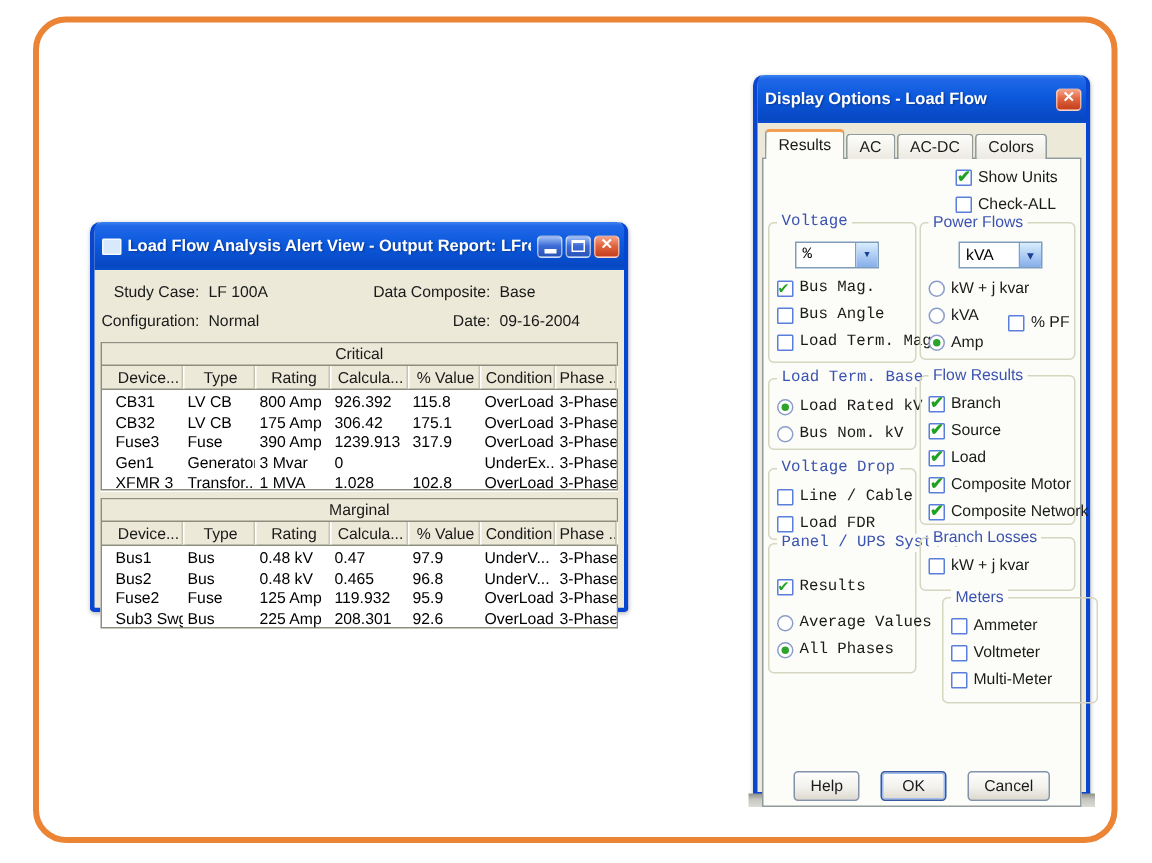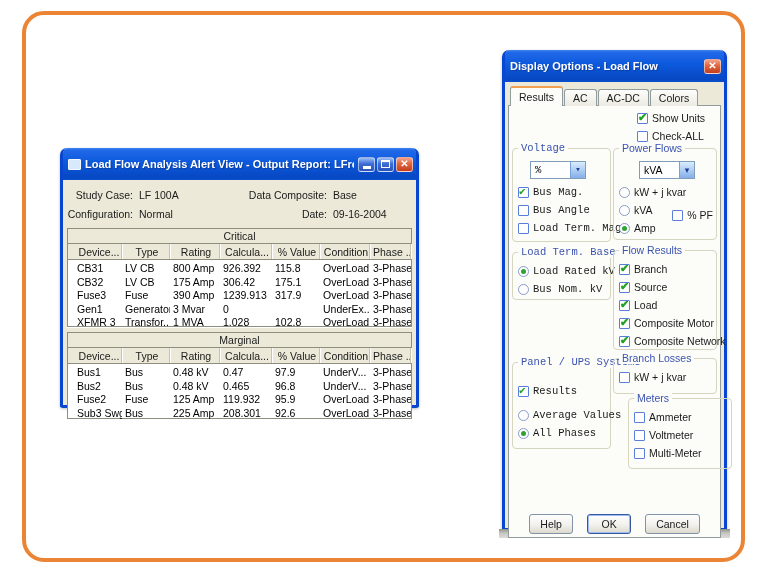--- a/index.html
+++ b/index.html
@@ -299,20 +299,31 @@
           <div class="opt-item">
             <span class="rb on"></span>
             <span>Load Rated kV</span>
           </div>
           <div class="opt-item">
             <span class="rb"></span>
             <span>Bus Nom. kV</span>
           </div>
         </div>
 
+        <div class="group gcol-l" style="top:206px; height:48px;">
+          <span class="group-title">Voltage Drop</span>
+          <div class="opt-item">
+            <span class="cb"></span>
+            <span>Line / Cable</span>
+          </div>
+          <div class="opt-item">
+            <span class="cb"></span>
+            <span>Load FDR</span>
+          </div>
+        </div>
 
         <div class="group gcol-l" style="top:256px; height:87px;">
           <span class="group-title">Panel / UPS Systems</span>
           <div class="opt-item" style="margin-top:10px;">
             <span class="cb on"></span>
             <span>Results</span>
           </div>
           <div class="opt-item" style="margin-top:12px;">
             <span class="rb"></span>
             <span>Average Values</span>

